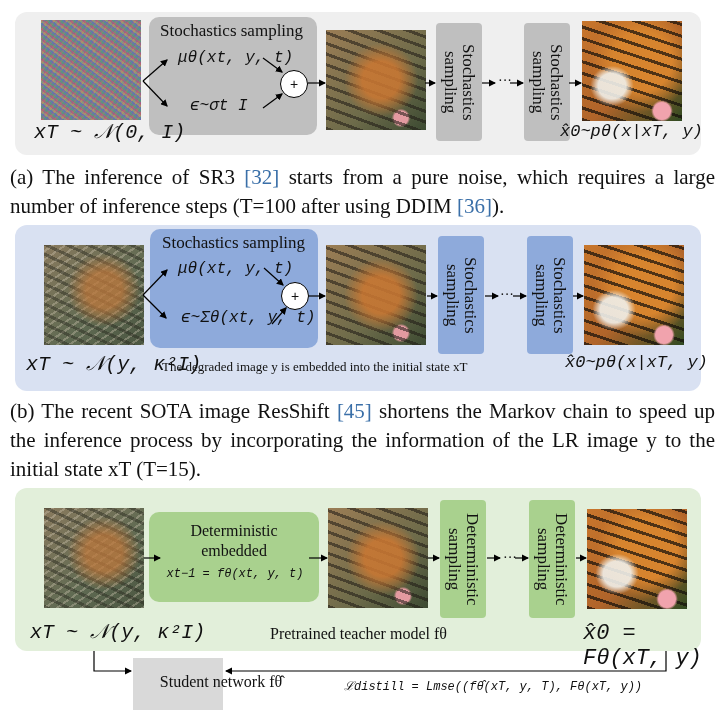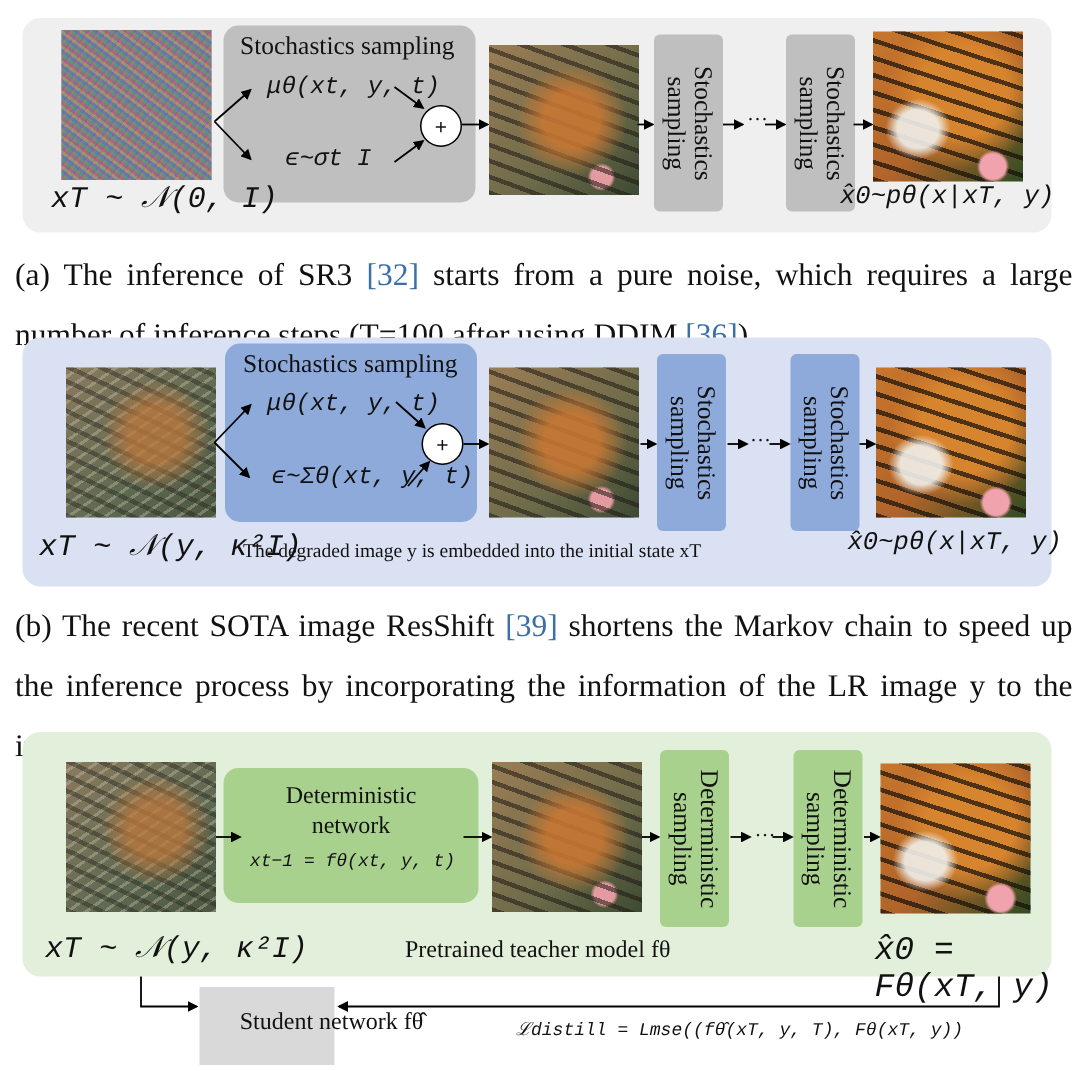--- a/index.html
+++ b/index.html
@@ -47,21 +47,21 @@
       radial-gradient(circle at 60% 40%, #d7842e 0 35%, transparent 60%),
       linear-gradient(135deg, #c8762c, #b0642a 55%, #2f4a22);
   }
   .plus { position:absolute; width:26px; height:26px; border:1.5px solid #000; border-radius:50%; background:#fff; display:flex; align-items:center; justify-content:center; font-family:"Liberation Sans", sans-serif; font-size:14px; line-height:1; }
   .math { font-family:Liberation Mono, monospace; font-style:italic; }
   .t17 { font-size:17px; }
   .t16 { font-size:16px; }
   .t15 { font-size:12px; }
   .t14 { font-size:14px; }
   .t13 { font-size:13px; }
-  .caption { position:absolute; left:10px; width:705px; font-size:21px; line-height:40px; text-align:justify; }
+  .caption { position:absolute; left:10px; width:705px; font-size:21px; line-height:29px; text-align:justify; }
   .ref { color:#3a6fa8; }
   .student { position:absolute; left:133px; top:658px; width:90px; height:52px; background:#d9d9d9; }
   svg.lines { position:absolute; left:0; top:0; width:720px; height:714px; pointer-events:none; }
 </style>
 </head>
 <body>
 
 <div class="panel panel-a"></div>
 <div class="inner inner-a"></div>
 <div class="abs t17" style="left:160px;top:21px;">Stochastics sampling</div>
@@ -100,26 +100,26 @@
 <div class="abs t14" style="left:500px;top:287px;">···</div>
 <div class="vbox vbox-b" style="left:527px;">
     <span>Stochastics
 sampling</span>
   </div>
 <div class="img tiger-clean" style="left:584px;top:245px;"></div>
 <div class="abs math" style="left:26px;top:353px;font-size:20px;">xT ~ 𝒩(y, κ²I)</div>
 <div class="abs t13" style="left:162px;top:359px;">The degraded image y is embedded into the initial state xT</div>
 <div class="abs math" style="left:565px;top:353px;font-size:17px;">x̂0~pθ(x|xT, y)</div>
 
-<div class="caption" style="top:397px;"><span>(b) The recent SOTA image ResShift </span><span class="ref">[39]</span><span> shortens the Markov chain to speed up the inference process by incorporating the information of the LR image y to the initial state xT (T=15).</span></div>
+<div class="caption" style="top:397px;"><span>(b) The recent SOTA image ResShift </span><span class="ref">[45]</span><span> shortens the Markov chain to speed up the inference process by incorporating the information of the LR image y to the initial state xT (T=15).</span></div>
 
 <div class="panel panel-c"></div>
 <div class="inner inner-c"></div>
 <div class="abs t16" style="left:149px;top:522px;width:170px;text-align:center;">Deterministic</div>
-<div class="abs t16" style="left:149px;top:542px;width:170px;text-align:center;">network</div>
+<div class="abs t16" style="left:149px;top:542px;width:170px;text-align:center;">embedded</div>
 <div class="abs math t15" style="left:152px;top:567px;width:166px;text-align:center;">xt−1 = fθ(xt, y, t)</div>
 <div class="img tiger-noisy" style="left:44px;top:508px;"></div>
 <div class="img tiger-mid" style="left:328px;top:508px;"></div>
 <div class="vbox vbox-c" style="left:440px;">
     <span>Deterministic
 sampling</span>
   </div>
 <div class="abs t14" style="left:503px;top:550px;">···</div>
 <div class="vbox vbox-c" style="left:529px;">
     <span>Deterministic

